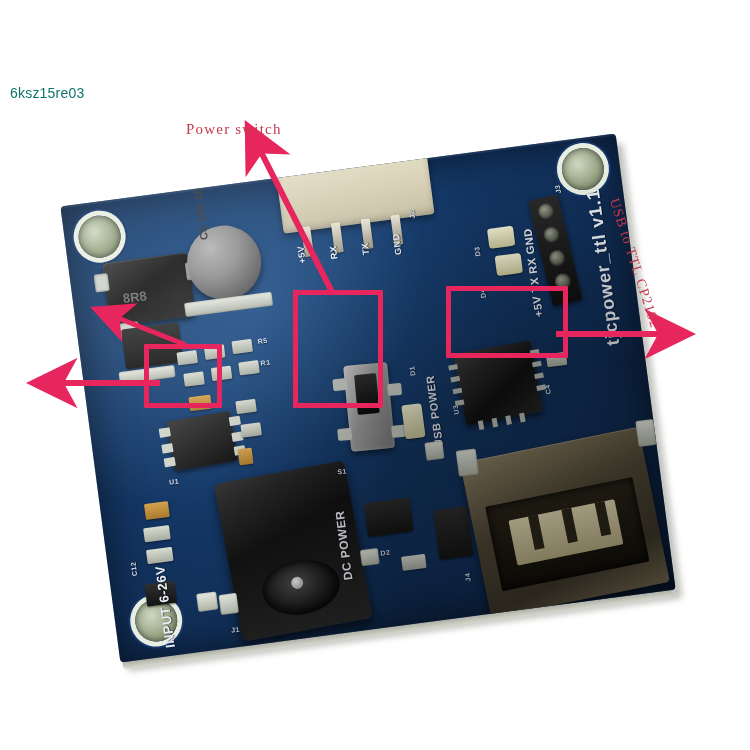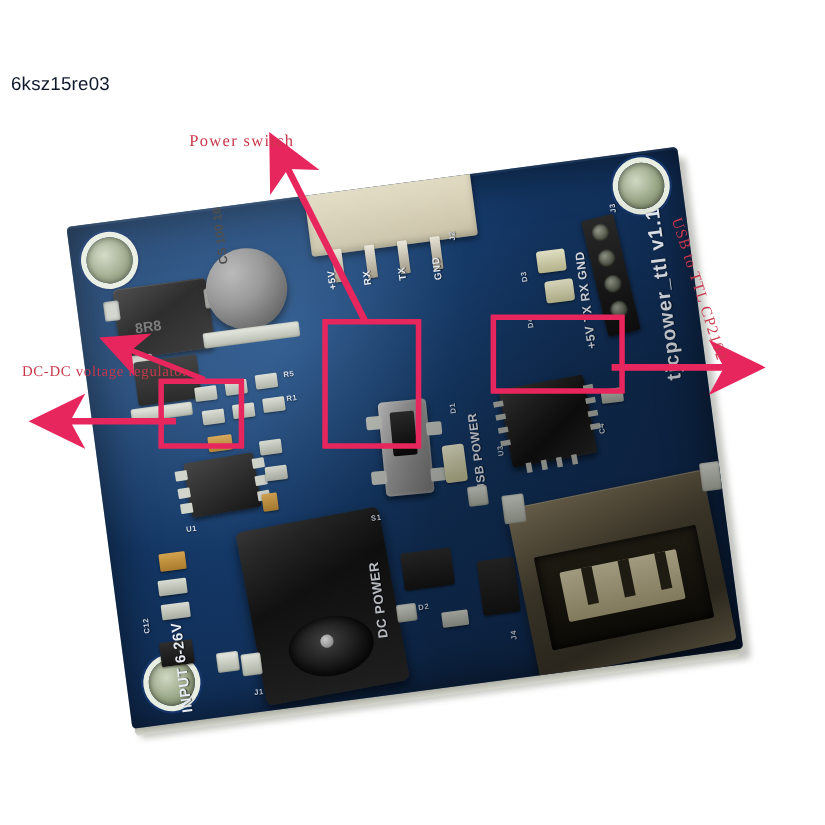--- a/index.html
+++ b/index.html
@@ -12,24 +12,24 @@
   #stage {
     position: relative;
     width: 750px; height: 750px;
     background: #ffffff;
     overflow: hidden;
   }
 
   
   .watermark {
     position: absolute;
-    left: 10px; top: 67px;
+    left: 10px; top: 85px;
     font-family: "Liberation Sans", sans-serif;
-    font-size: 17px;
-    color: #0f172a;
+    font-size: 14px;
+    color: #0f766e;
     letter-spacing: 0.2px;
     white-space: nowrap;
   }
 
   
   .photo {
     position: absolute;
     left: 48px; top: 130px;
     width: 660px; height: 540px;
     background: #ffffff;
@@ -312,21 +312,21 @@
     width:750px; height:750px;
     pointer-events:none;
   }
   .annot-label {
     position:absolute;
     font-family:"Liberation Serif", serif;
     color:#c8384c;
     white-space:pre;
     line-height:1.25;
   }
-  #label-power-switch { left:172px; top:120px; font-size:15px; letter-spacing:1.2px; }
+  #label-power-switch { left:186px; top:120px; font-size:15px; letter-spacing:1.2px; }
   #label-dcdc { left:4px; top:313px; font-size:13.5px; letter-spacing:.6px; text-align:center; }
   #label-usbttl {
     left:622px; top:196px; font-size:14px; letter-spacing:1px;
     transform: rotate(72deg); transform-origin: left top;
   }
 </style>
 </head>
 <body>
 
 <div id="stage">
@@ -513,18 +513,18 @@
     <line x1="186" y1="345" x2="118" y2="318" stroke="#e8265e" stroke-width="5" marker-end="url(#ah)"></line>
 
     <line x1="160" y1="383" x2="62" y2="383" stroke="#e8265e" stroke-width="6" marker-end="url(#ah)"></line>
 
     <line x1="556" y1="334" x2="660" y2="334" stroke="#e8265e" stroke-width="6" marker-end="url(#ah)"></line>
   </svg>
 
   <div class="annot-label" id="label-power-switch">Power switch</div>
 
   <div class="annot-label" id="label-dcdc">
-    <span>DC-DC voltage regulator</span><br>
+    <br>
   </div>
 
   <div class="annot-label" id="label-usbttl">USB to TTL CP2102</div>
 
 </div>
 
 </body></html>

